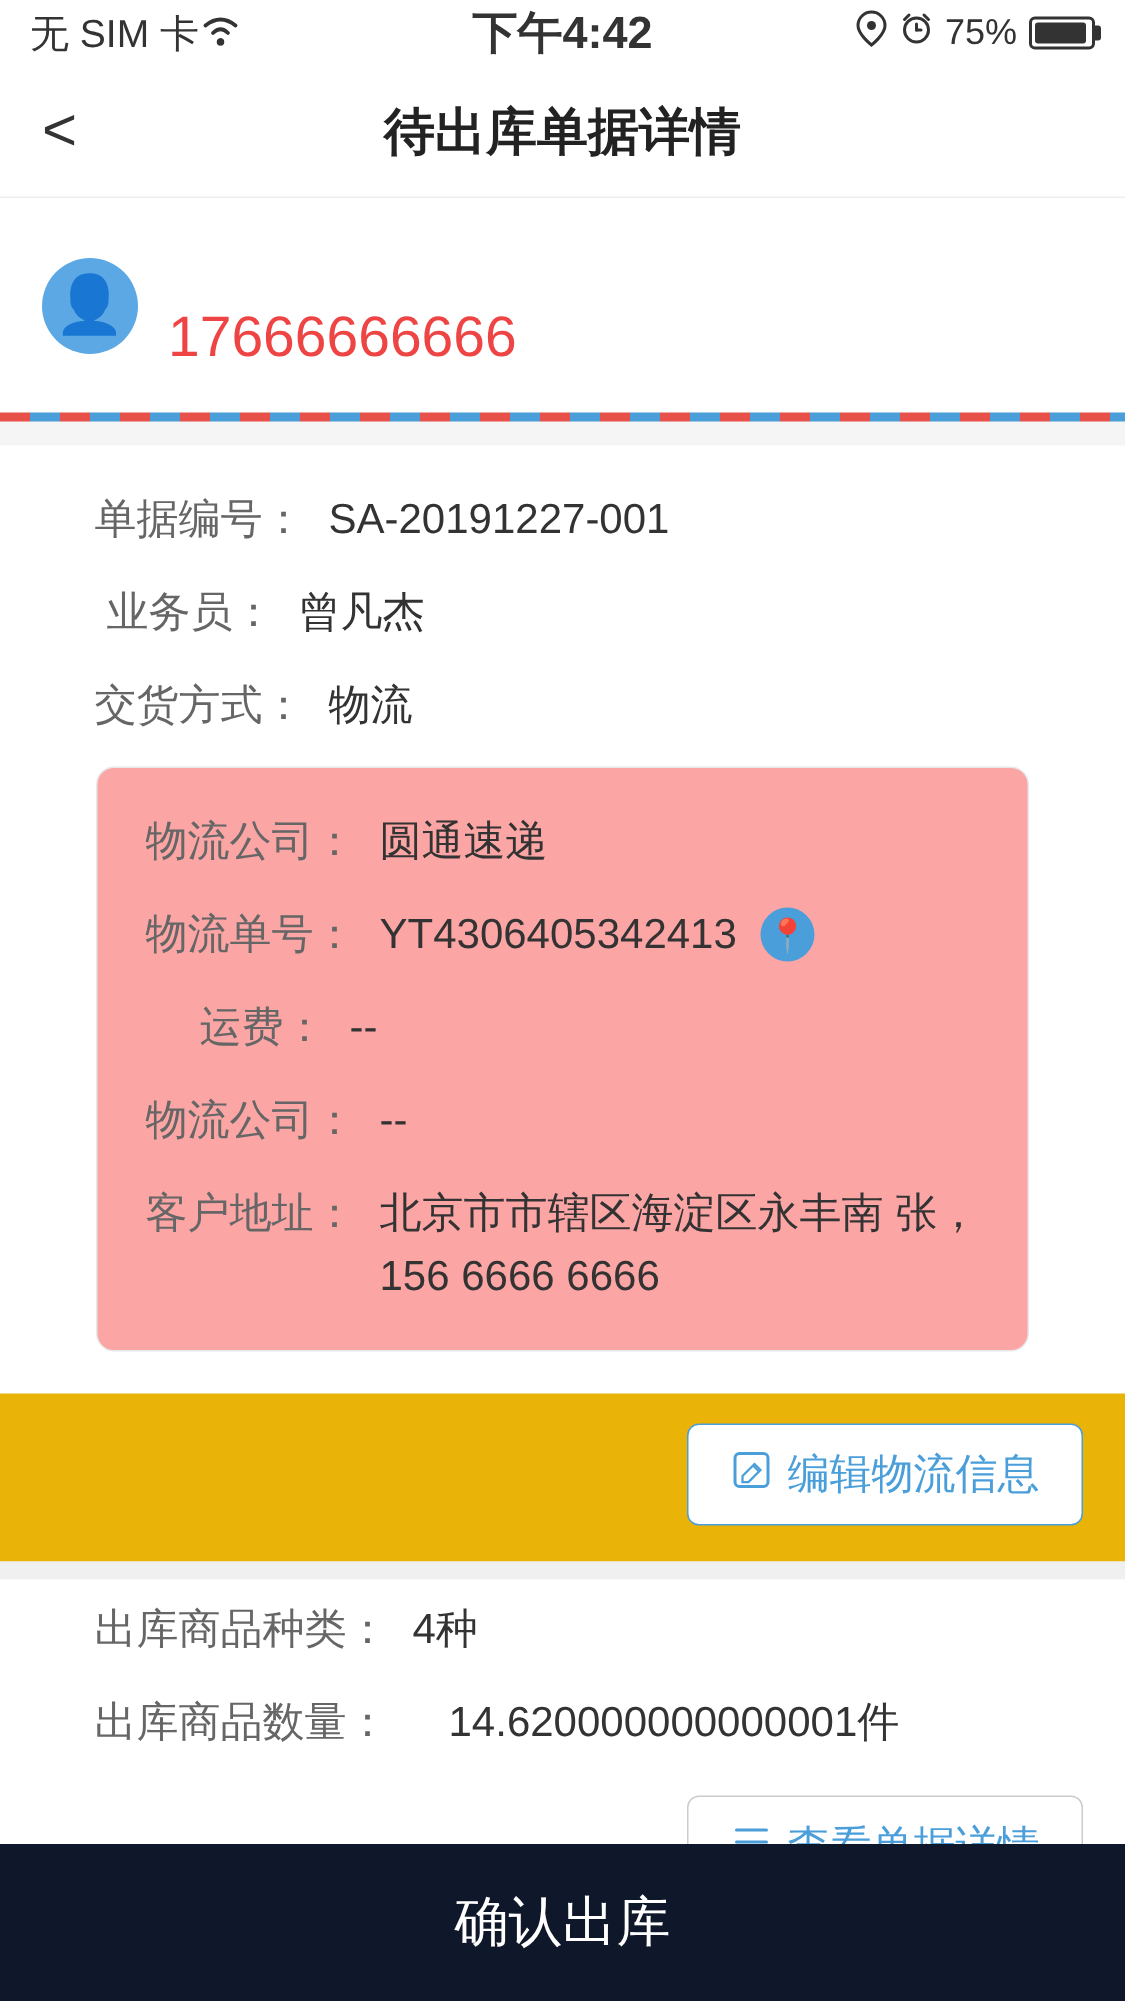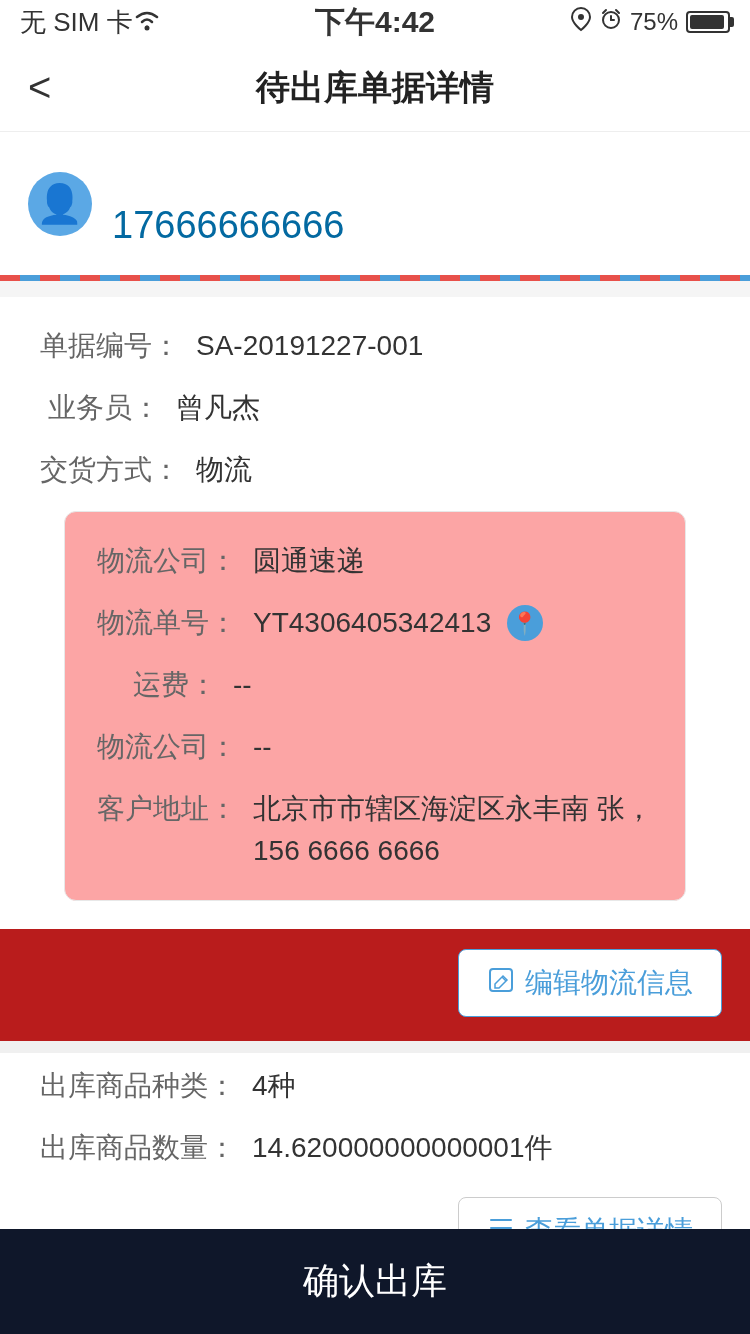--- a/index.html
+++ b/index.html
@@ -127,38 +127,40 @@
       justify-content: center;
       flex-shrink: 0;
     }
     .avatar-icon {
       font-size: 38px;
       color: #fff;
     }
     .customer-phone {
       font-size: 38px;
       font-weight: 500;
-      color: #0369a1;
+      color: #ef4444;
       margin-top: 44px;
     }
 
     
     .info-section {
       background: #fff;
       margin-top: 16px;
       padding: 28px 40px;
     }
     .info-row {
       display: flex;
       align-items: flex-start;
       margin-bottom: 20px;
       line-height: 1.5;
+      margin-left: 23px;
     }
     .info-row:last-child {
       margin-bottom: 0;
+      gap: 24px;
     }
     .info-label {
       color: #666;
       font-size: 28px;
       min-width: 120px;
       text-align: right;
       margin-right: 16px;
       flex-shrink: 0;
     }
     .info-value {
@@ -212,21 +214,21 @@
       font-size: 22px;
       flex-shrink: 0;
       cursor: pointer;
     }
 
     
     .edit-btn-row {
       display: flex;
       justify-content: flex-end;
       padding: 20px 28px 24px;
-      background: #b91c1c;
+      background: #eab308;
     }
     .edit-btn {
       border: 1.5px solid #4a9eda;
       border-radius: 8px;
       padding: 14px 28px;
       color: #4a9eda;
       font-size: 28px;
       background: #fff;
       display: flex;
       align-items: center;

